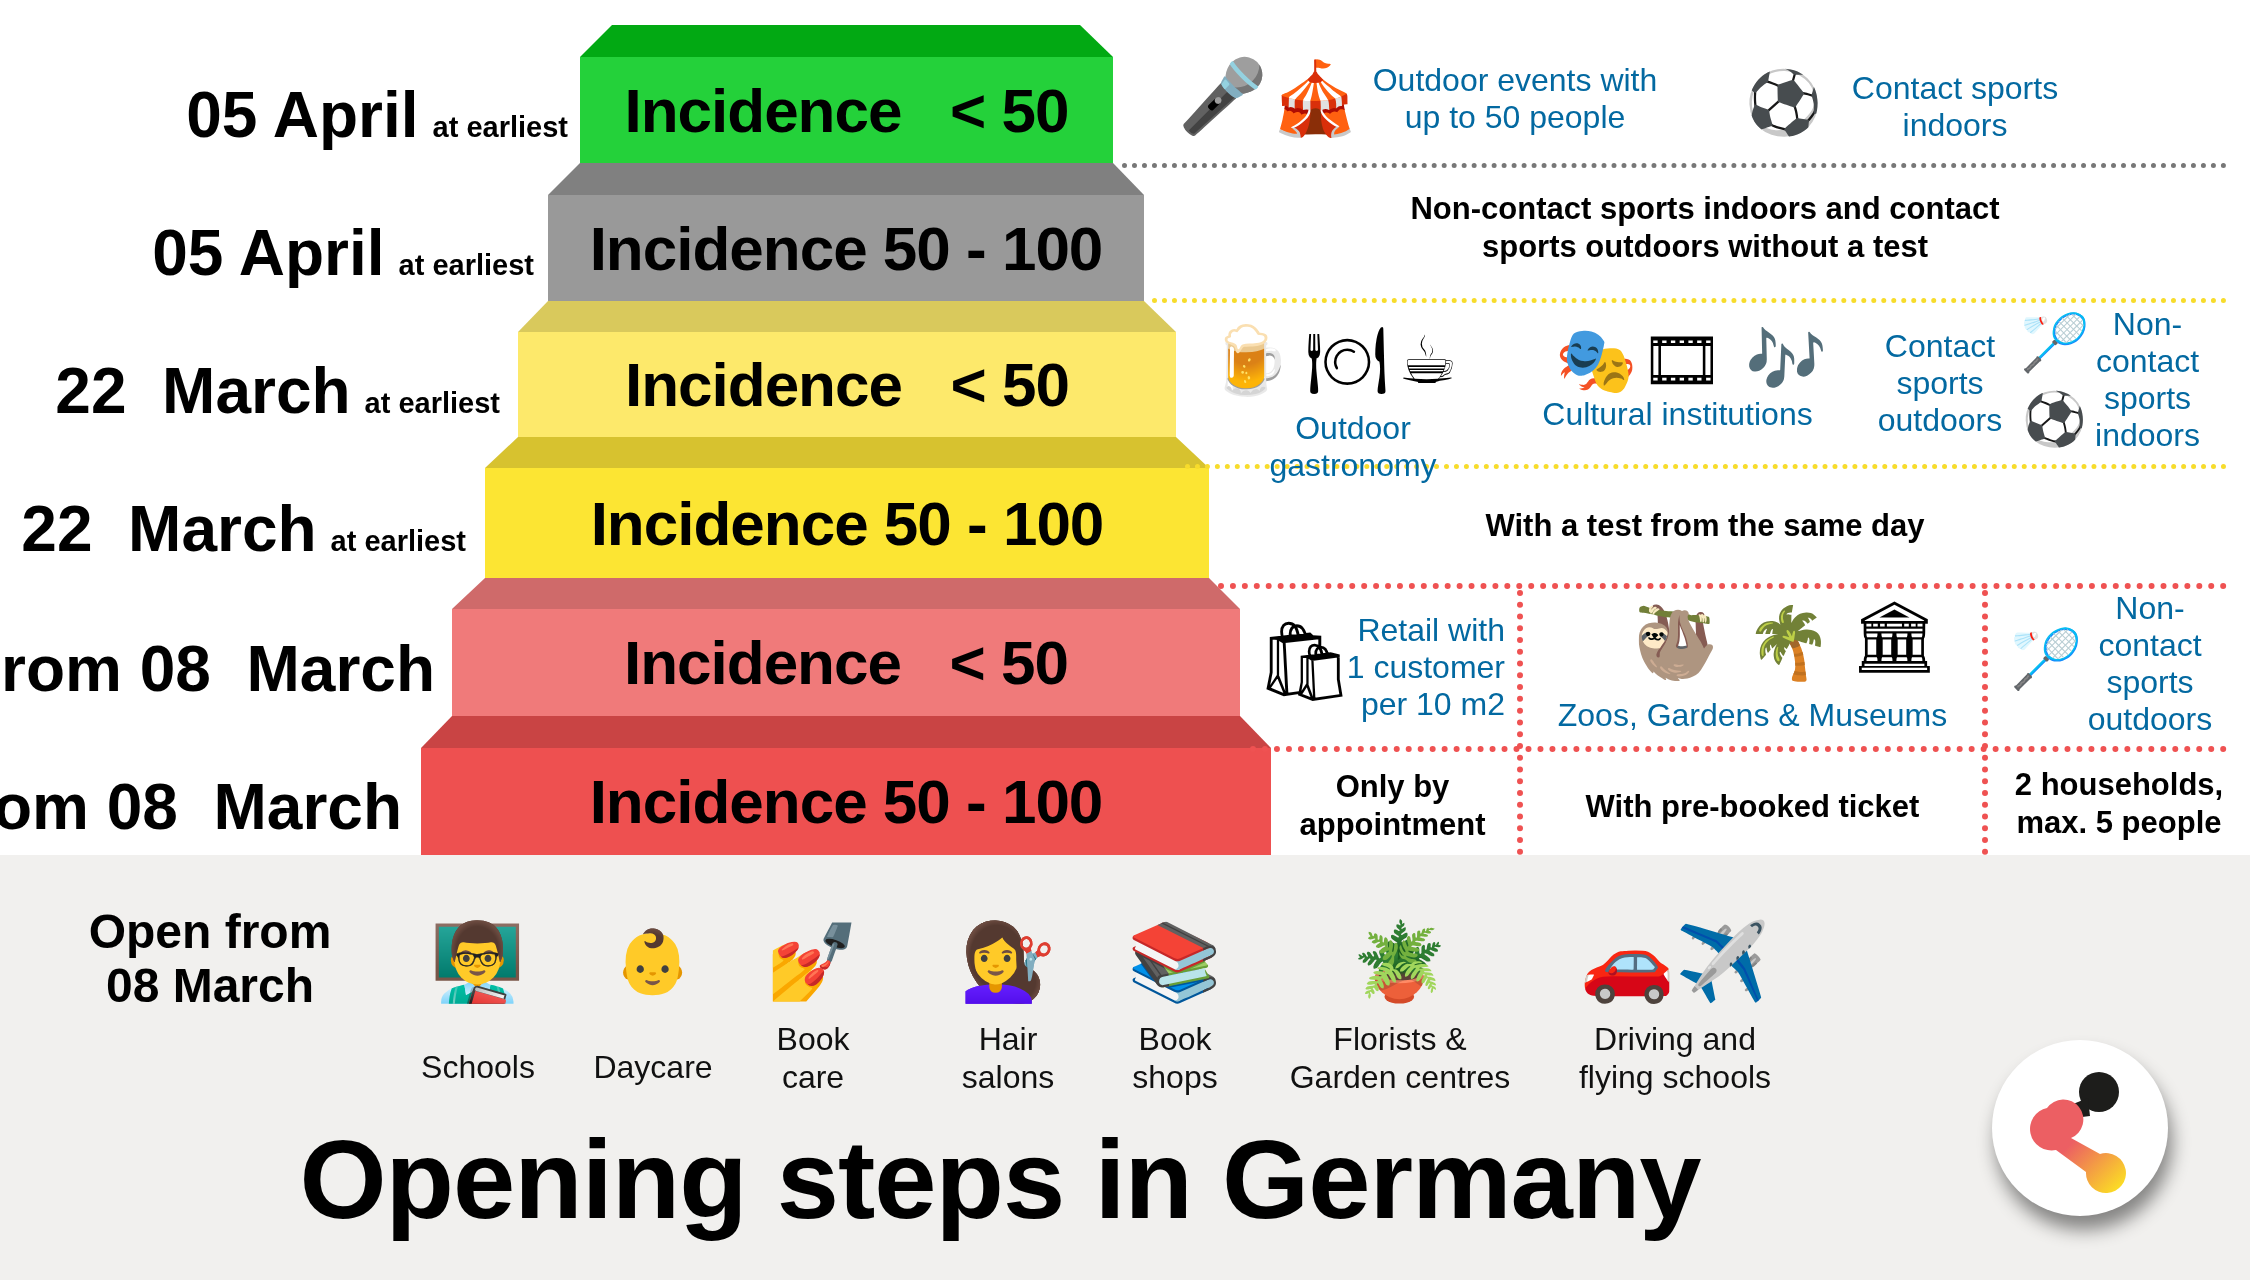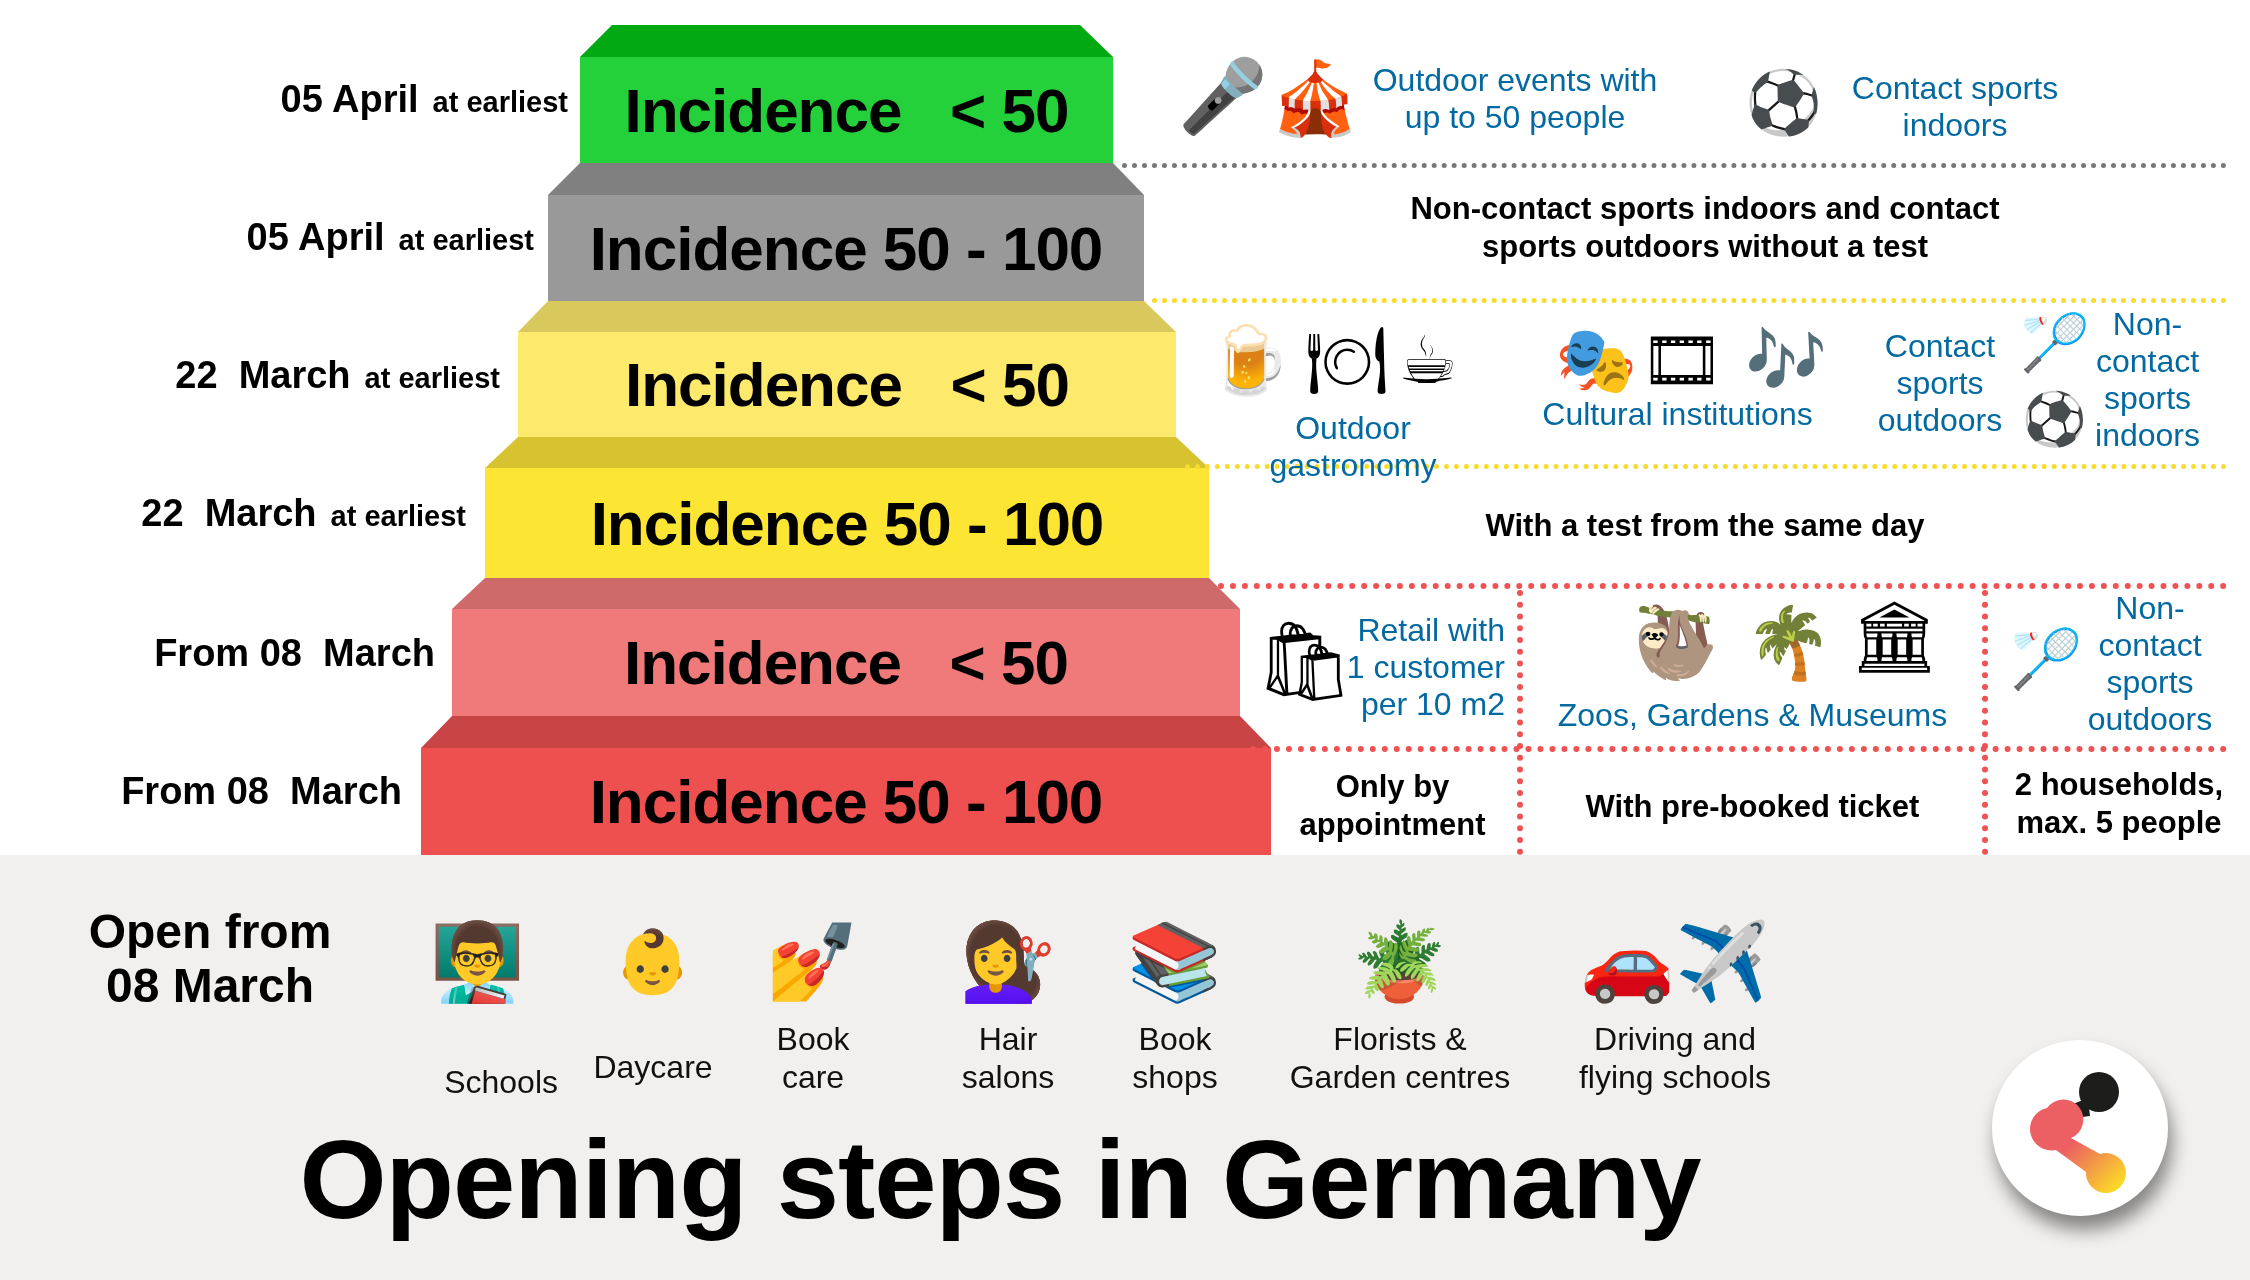--- a/index.html
+++ b/index.html
@@ -1,20 +1,20 @@
 <!DOCTYPE html>
 <html><head>
 <meta charset="utf-8">
 <style>
   html, body { margin:0; padding:0; background:#fff; }
   body { width:2250px; height:1280px; position:relative; overflow:hidden; font-family:"Liberation Sans", "DejaVu Sans", sans-serif; color:#000; }
   .abs { position:absolute; }
   .face { position:absolute; display:flex; align-items:center; justify-content:center; font-weight:bold; font-size:62px; letter-spacing:-1px; white-space:pre; }
   .date-label { position:absolute; text-align:right; font-weight:bold; white-space:pre; display:flex; align-items:baseline; justify-content:flex-end; }
-  .date-label .big { font-size:38px; }
+  .date-label .big { font-size:64px; }
   .date-label .small { font-size:29px; margin-left:14px; }
   .light { font-weight:normal; color:#0369a1; font-size:32px; line-height:37px; text-align:center; white-space:pre-line; }
   .boldtxt { font-weight:bold; font-size:31px; line-height:38px; text-align:center; white-space:pre-line; }
   .dots { position:absolute; height:0; }
   .vdots { position:absolute; width:0; }
   .emoji { position:absolute; font-size:72px; line-height:1; text-align:center; font-family:"DejaVu Sans", sans-serif; }
   .bottom-panel { position:absolute; left:0; top:855px; width:2250px; height:425px; background:#f1f0ee; }
   .btm-item { position:absolute; text-align:center; }
   .btm-icon { font-size:76px; line-height:1; height:100px; display:flex; align-items:center; justify-content:center; }
   .btm-label { font-size:32px; line-height:38px; color:#111; white-space:pre-line; margin-top:8px; }
@@ -125,21 +125,21 @@
 <div class="abs boldtxt" style="left:1988px;top:766px;width:262px;">2 households,
 max. 5 people</div>
 
 <div class="bottom-panel"></div>
 
 <div class="abs" style="left:60px;top:905px;width:300px;font-weight:bold;font-size:48px;line-height:54px;text-align:center;white-space:pre-line;">Open from
 08  March</div>
 
 <div class="btm-item" style="left:398px;top:912px;width:160px;">
   <div class="btm-icon">👨‍🏫</div>
-  <div class="btm-label" style="margin-top:51px;text-align:right;">Schools</div>
+  <div class="btm-label" style="margin-top:36px;">Schools</div>
 </div>
 <div class="btm-item" style="left:573px;top:912px;width:160px;">
   <div class="btm-icon" style="font-size:62px;">👶</div>
   <div class="btm-label" style="margin-top:36px;">Daycare</div>
 </div>
 <div class="btm-item" style="left:733px;top:912px;width:160px;">
   <div class="btm-icon">💅</div>
   <div class="btm-label">Book
 care</div>
 </div>

